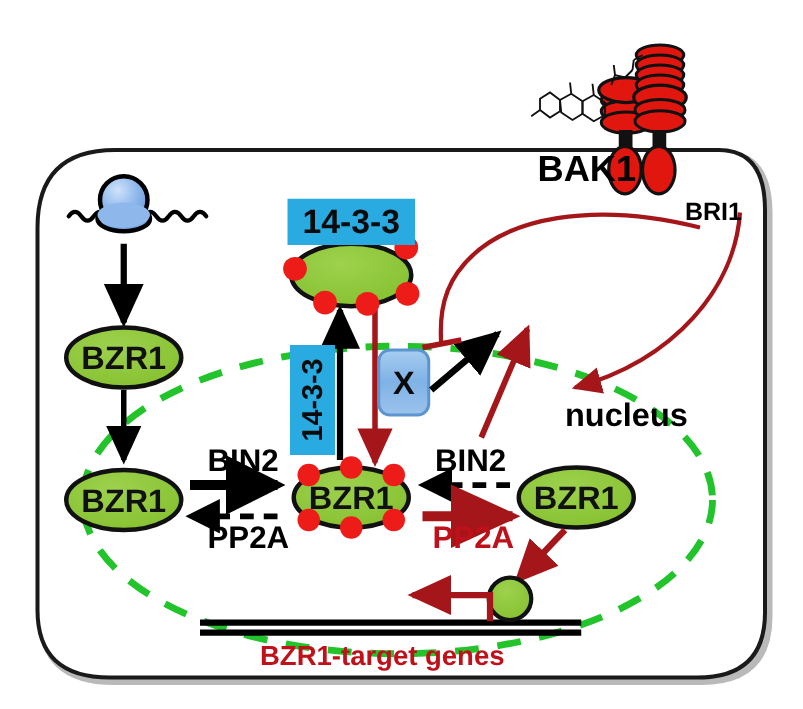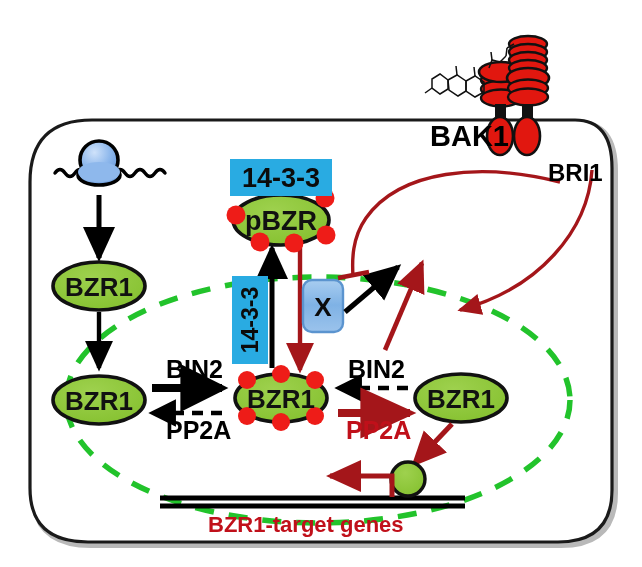--- a/index.html
+++ b/index.html
@@ -180,39 +180,39 @@
     </g>
 
     <circle cx="408" cy="459" r="17" fill="url(#ovGrad)" stroke="#111" stroke-width="3.4"></circle>
 
     <path d="M392,477 L392,456 L330,456" fill="none" stroke="#A4161A" stroke-width="5" marker-end="url(#ah-red)"></path>
 
   </svg>
 
   <div class="lbl" style="left:430px; top:100px; font-size:29px;">BAK1</div>
 
-  <div class="lbl" style="left:548px; top:139px; font-size:24px;">BRI1</div>
+  <div class="lbl" style="left:548px; top:139px; font-size:20px;">BRI1</div>
 
   <div class="oval-lbl" style="left:99px; top:267px; font-size:26px;">BZR1</div>
 
   <div class="oval-lbl" style="left:99px; top:381px; font-size:26px;">BZR1</div>
 
   <div class="oval-lbl" style="left:281px; top:379px; font-size:26px;">BZR1</div>
 
   <div class="oval-lbl" style="left:461px; top:379px; font-size:26px;">BZR1</div>
 
-  <div class="oval-lbl" style="left:281px; top:201px; font-size:27px;">pBZR</div>
 
   <div class="box-lbl" style="left:281px; top:158px; font-size:27px;">14-3-3</div>
 
   <div class="box-lbl rot" style="left:250px; top:300px; font-size:23px;">14-3-3</div>
 
   <div class="box-lbl" style="left:323px; top:287px; font-size:26px;">X</div>
 
 
+  <div class="lbl" style="left:452px; top:297px; font-size:26px;">nucleus</div>
 
   <div class="lbl" style="left:166px; top:335px; font-size:25px;">BIN2</div>
 
   <div class="lbl" style="left:166px; top:396px; font-size:25px;">PP2A</div>
 
   <div class="lbl" style="left:348px; top:335px; font-size:25px;">BIN2</div>
 
   <div class="lbl red-lbl" style="left:346px; top:396px; font-size:25px;">PP2A</div>
 
   <div class="lbl red-lbl" style="left:208px; top:492px; font-size:22px;">BZR1-target genes</div>

